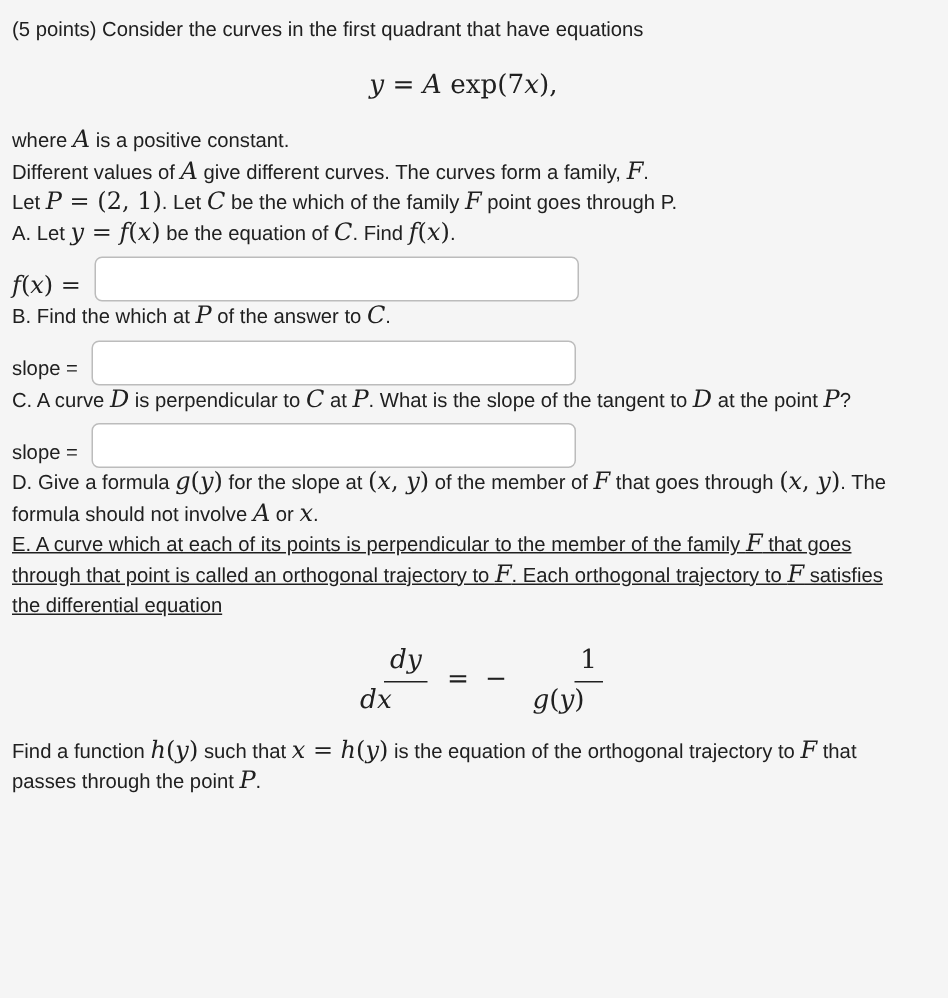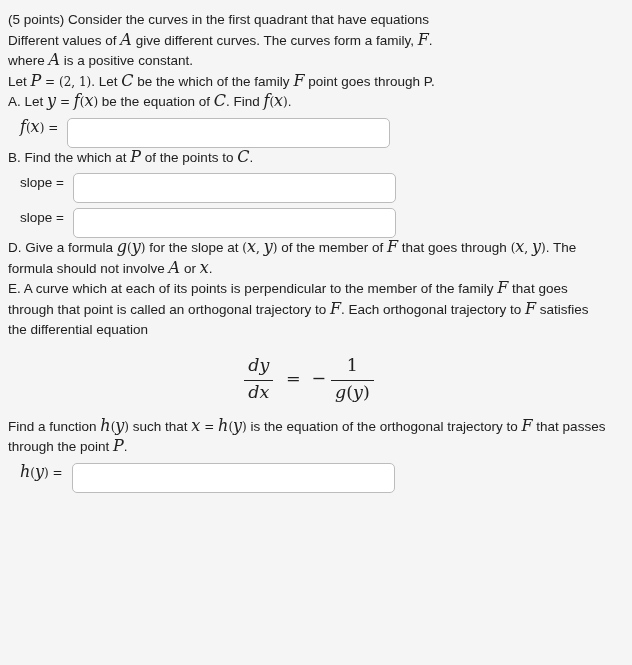--- a/index.html
+++ b/index.html
@@ -20,95 +20,97 @@
   
   .mi {
     font-family: "DejaVu Serif", serif;
     font-style: italic;
     font-size: 16px;
     line-height: 1;
   }
   .mr {
     font-family: "DejaVu Serif", serif;
     font-style: normal;
-    font-size: 12px;
+    font-size: 16px;
     line-height: 1;
   }
   .tx { }
 
   
   .display-eq {
     text-align: center;
     margin: 17px 0 16px 0;
   }
   .display-eq .mi, .display-eq .mr { font-size: 17.5px; }
 
   
   .answer-row {
     display: flex;
-    align-items: flex-start;
-    margin: 5px 0 0 12px;
+    align-items: flex-end;
+    margin: 5px 0 0 0;
   }
   .ans-label { white-space: nowrap; margin-right: 9px; }
   .answer-input {
     width: 323px;
     height: 30px;
     background: #ffffff;
     border: 1px solid #bcbcbc;
     border-radius: 5px;
     outline: none;
     font-family: "Liberation Sans", sans-serif;
     font-size: 14px;
     padding: 0 8px;
   }
 
   .sec-b { margin-top: 25px; }
   .sec-c { margin-top: 22px; }
   .sec-d { margin-top: 22px; }
-  .sec-e { margin-top: 22px; }
+  .sec-e { margin-top: 22px; text-decoration: underline; }
 
   
   .ode { margin: 16px 0 12px 0; }
   .frac {
     display: inline-flex;
     flex-direction: column;
     vertical-align: middle;
     text-align: center;
   }
-  .frac .bar-top { border-bottom: 1.5px solid #202020; padding: 0 4px 3px 4px; }
+  .frac .bar-top { border-bottom: 1.5px solid #202020; padding: 0 4px 3px 4px; margin-left: 40px; }
   .frac .bar-bottom { padding: 3px 4px 0 4px; }
   .ode .eqsign { margin: 0 7px 0 9px; }
   .ode .minus { margin-right: 1px; }
 
   .tail { margin-top: 0; }
 </style>
 </head>
 <body>
 
 <div class="page">
 
   <p class="line"><span class="tx">(5 points) Consider the curves in the first quadrant that have equations</span></p>
 
+  <div class="display-eq"><span class="mi">y</span><span class="mr"> = </span><span class="mi">A</span><span class="mr"> exp(7</span><span class="mi">x</span><span class="mr">),</span></div>
 
+  <p class="line"><span class="tx">where </span><span class="mi">A</span><span class="tx"> is a positive constant.</span></p>
   <p class="line"><span class="tx">Different values of </span><span class="mi">A</span><span class="tx"> give different curves. The curves form a family, </span><span class="mi">F</span><span class="tx">.</span></p>
-  <p class="line"><span class="tx">where </span><span class="mi">A</span><span class="tx"> is a positive constant.</span></p>
   <p class="line"><span class="tx">Let </span><span class="mi">P</span><span class="mr"> = (2, 1)</span><span class="tx">. Let </span><span class="mi">C</span><span class="tx"> be the which of the family </span><span class="mi">F</span><span class="tx"> point goes through P.</span></p>
 
   <p class="line"><span class="tx">A. Let </span><span class="mi">y</span><span class="mr"> = </span><span class="mi">f</span><span class="mr">(</span><span class="mi">x</span><span class="mr">)</span><span class="tx"> be the equation of </span><span class="mi">C</span><span class="tx">. Find </span><span class="mi">f</span><span class="mr">(</span><span class="mi">x</span><span class="mr">)</span><span class="tx">.</span></p>
   <div class="answer-row">
     <span class="ans-label"><span class="mi">f</span><span class="mr">(</span><span class="mi">x</span><span class="mr">) = </span></span>
     <input type="text" class="answer-input" value="" style="">
   </div>
 
-  <p class="line sec-b"><span class="tx">B. Find the which at </span><span class="mi">P</span><span class="tx"> of the points to </span><span class="mi">C</span><span class="tx">.</span></p>
+  <p class="line sec-b"><span class="tx">B. Find the which at </span><span class="mi">P</span><span class="tx"> of the answer to </span><span class="mi">C</span><span class="tx">.</span></p>
   <div class="answer-row">
     <span class="ans-label tx">slope =</span>
     <input type="text" class="answer-input" value="" style="">
   </div>
 
+  <p class="line sec-c"><span class="tx">C. A curve </span><span class="mi">D</span><span class="tx"> is perpendicular to </span><span class="mi">C</span><span class="tx"> at </span><span class="mi">P</span><span class="tx">. What is the slope of the tangent to </span><span class="mi">D</span><span class="tx"> at the point </span><span class="mi">P</span><span class="tx">?</span></p>
   <div class="answer-row">
     <span class="ans-label tx">slope =</span>
     <input type="text" class="answer-input" value="" style="">
   </div>
 
   <p class="line sec-d"><span class="tx">D. Give a formula </span><span class="mi">g</span><span class="mr">(</span><span class="mi">y</span><span class="mr">)</span><span class="tx"> for the slope at </span><span class="mr">(</span><span class="mi">x</span><span class="mr">, </span><span class="mi">y</span><span class="mr">)</span><span class="tx"> of the member of </span><span class="mi">F</span><span class="tx"> that goes through </span><span class="mr">(</span><span class="mi">x</span><span class="mr">, </span><span class="mi">y</span><span class="mr">)</span><span class="tx">. The formula should not involve </span><span class="mi">A</span><span class="tx"> or </span><span class="mi">x</span><span class="tx">.</span></p>
 
   <p class="line sec-e"><span class="tx">E. A curve which at each of its points is perpendicular to the member of the family </span><span class="mi">F</span><span class="tx"> that goes through that point is called an orthogonal trajectory to </span><span class="mi">F</span><span class="tx">. Each orthogonal trajectory to </span><span class="mi">F</span><span class="tx"> satisfies the differential equation</span></p>
 
   <div class="display-eq ode">
@@ -118,18 +120,14 @@
     </span>
     <span class="mr eqsign">=</span>
     <span class="mr minus">−</span>
     <span class="frac">
       <span class="bar-top"><span class="mr">1</span></span>
       <span class="bar-bottom"><span class="mi">g</span><span class="mr">(</span><span class="mi">y</span><span class="mr">)</span></span>
     </span>
   </div>
 
   <p class="line"><span class="tx">Find a function </span><span class="mi">h</span><span class="mr">(</span><span class="mi">y</span><span class="mr">)</span><span class="tx"> such that </span><span class="mi">x</span><span class="mr"> = </span><span class="mi">h</span><span class="mr">(</span><span class="mi">y</span><span class="mr">)</span><span class="tx"> is the equation of the orthogonal trajectory to </span><span class="mi">F</span><span class="tx"> that passes through the point </span><span class="mi">P</span><span class="tx">.</span></p>
-  <div class="answer-row">
-    <span class="ans-label"><span class="mi">h</span><span class="mr">(</span><span class="mi">y</span><span class="mr">) = </span></span>
-    <input type="text" class="answer-input" value="" style="">
-  </div>
 
 </div>
 
 </body></html>

